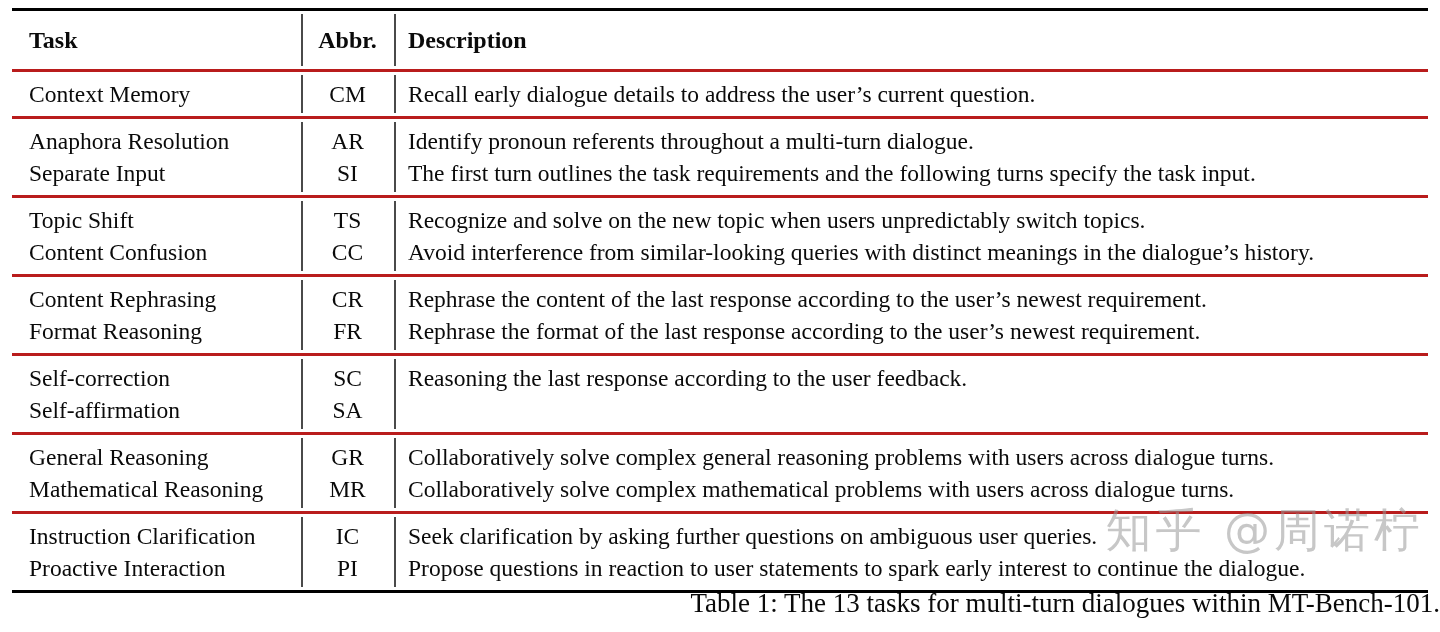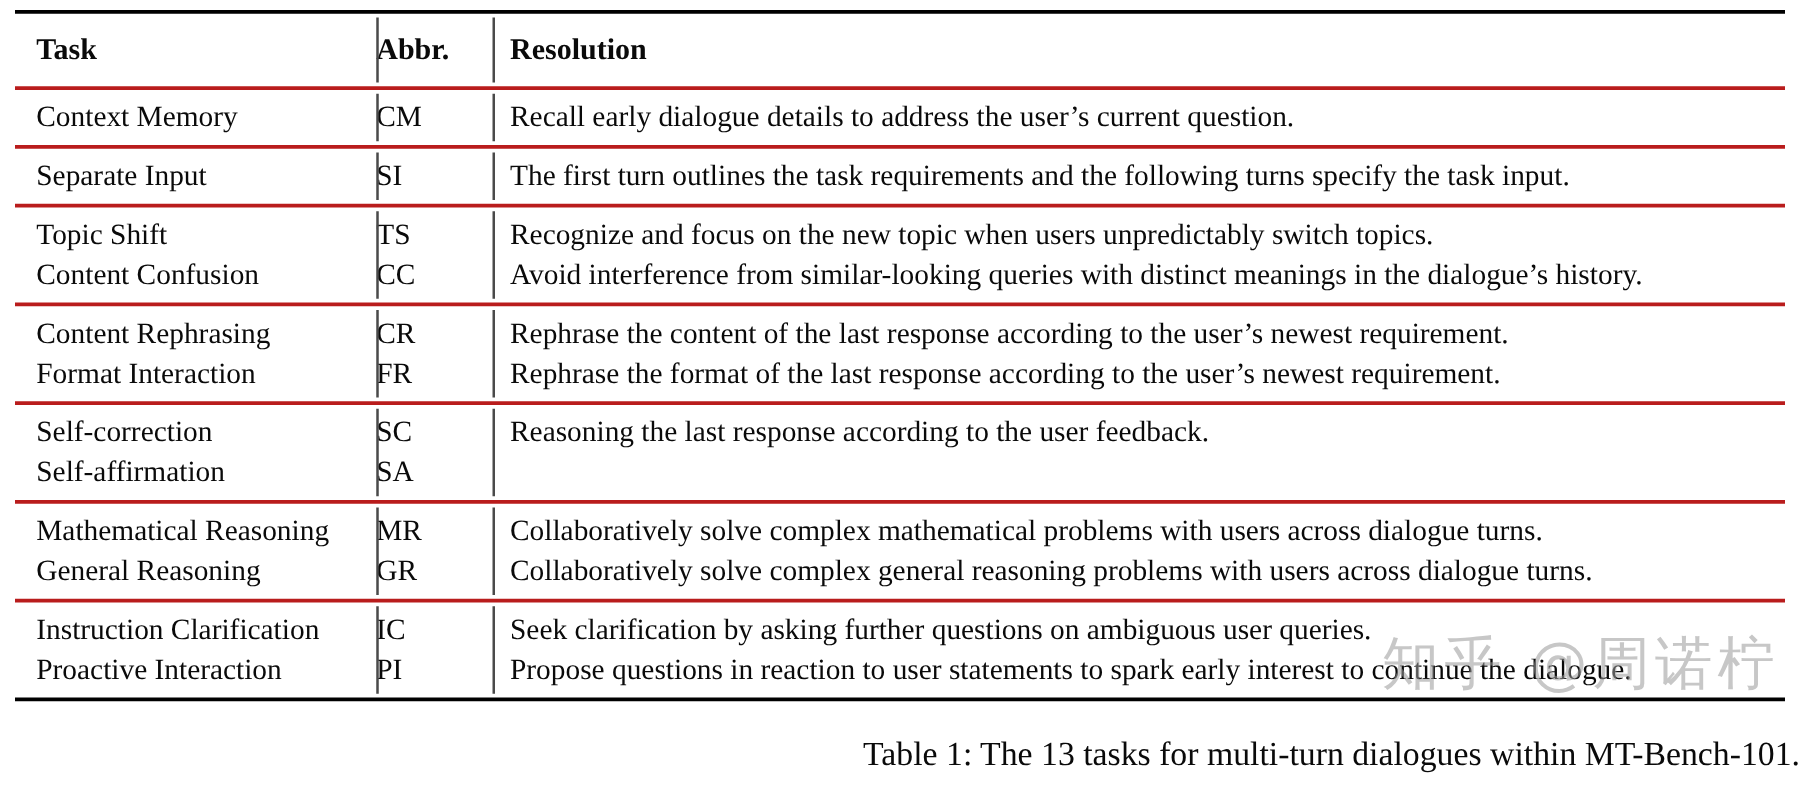--- a/index.html
+++ b/index.html
@@ -45,20 +45,21 @@
   }
   .cell-task {
     width: 289px;
     box-sizing: border-box;
     padding-left: 17px;
     overflow: hidden;
   }
   .cell-abbr {
     width: 93px;
     box-sizing: border-box;
+    text-align: center;
   }
   .cell-desc {
     flex: 1;
     box-sizing: border-box;
     padding-left: 14px;
     overflow: hidden;
   }
   .vline {
     position: absolute;
     top: 3px;
@@ -93,69 +94,74 @@
 <body>
 
 <div class="table-wrap">
 
   <div class="group header">
     <div class="vline v1"></div>
     <div class="vline v2"></div>
     <div class="row">
       <div class="cell-task">Task</div>
       <div class="cell-abbr">Abbr.</div>
-      <div class="cell-desc">Resolution</div>
+      <div class="cell-desc">Description</div>
     </div>
   </div>
 
   <div class="group">
     <div class="vline v1"></div>
     <div class="vline v2"></div>
     <div class="row">
       <div class="cell-task">Context Memory</div>
       <div class="cell-abbr">CM</div>
       <div class="cell-desc">Recall early dialogue details to address the user’s current question.</div>
     </div>
   </div>
 
   <div class="group">
     <div class="vline v1"></div>
     <div class="vline v2"></div>
     <div class="row">
+      <div class="cell-task">Anaphora Resolution</div>
+      <div class="cell-abbr">AR</div>
+      <div class="cell-desc">Identify pronoun referents throughout a multi-turn dialogue.</div>
+    </div>
+    <div class="row">
       <div class="cell-task">Separate Input</div>
       <div class="cell-abbr">SI</div>
       <div class="cell-desc">The first turn outlines the task requirements and the following turns specify the task input.</div>
     </div>
   </div>
 
   <div class="group">
     <div class="vline v1"></div>
     <div class="vline v2"></div>
     <div class="row">
       <div class="cell-task">Topic Shift</div>
       <div class="cell-abbr">TS</div>
-      <div class="cell-desc">Recognize and focus on the new topic when users unpredictably switch topics.</div>
+      <div class="cell-desc">Recognize and solve on the new topic when users unpredictably switch topics.</div>
     </div>
     <div class="row">
       <div class="cell-task">Content Confusion</div>
       <div class="cell-abbr">CC</div>
       <div class="cell-desc">Avoid interference from similar-looking queries with distinct meanings in the dialogue’s history.</div>
     </div>
   </div>
 
   <div class="group">
     <div class="vline v1"></div>
     <div class="vline v2"></div>
     <div class="row">
       <div class="cell-task">Content Rephrasing</div>
       <div class="cell-abbr">CR</div>
       <div class="cell-desc">Rephrase the content of the last response according to the user’s newest requirement.</div>
     </div>
     <div class="row">
-      <div class="cell-task">Format Interaction</div>
+      <div class="cell-task">Format Reasoning</div>
       <div class="cell-abbr">FR</div>
       <div class="cell-desc">Rephrase the format of the last response according to the user’s newest requirement.</div>
     </div>
   </div>
 
   <div class="group">
     <div class="vline v1"></div>
     <div class="vline v2"></div>
     <div class="row">
       <div class="cell-task">Self-correction</div>
@@ -165,29 +171,29 @@
     <div class="row">
       <div class="cell-task">Self-affirmation</div>
       <div class="cell-abbr">SA</div>
     </div>
   </div>
 
   <div class="group">
     <div class="vline v1"></div>
     <div class="vline v2"></div>
     <div class="row">
+      <div class="cell-task">General Reasoning</div>
+      <div class="cell-abbr">GR</div>
+      <div class="cell-desc">Collaboratively solve complex general reasoning problems with users across dialogue turns.</div>
+    </div>
+    <div class="row">
       <div class="cell-task">Mathematical Reasoning</div>
       <div class="cell-abbr">MR</div>
       <div class="cell-desc">Collaboratively solve complex mathematical problems with users across dialogue turns.</div>
     </div>
-    <div class="row">
-      <div class="cell-task">General Reasoning</div>
-      <div class="cell-abbr">GR</div>
-      <div class="cell-desc">Collaboratively solve complex general reasoning problems with users across dialogue turns.</div>
-    </div>
   </div>
 
   <div class="group">
     <div class="vline v1"></div>
     <div class="vline v2"></div>
     <div class="row">
       <div class="cell-task">Instruction Clarification</div>
       <div class="cell-abbr">IC</div>
       <div class="cell-desc">Seek clarification by asking further questions on ambiguous user queries.</div>
     </div>

